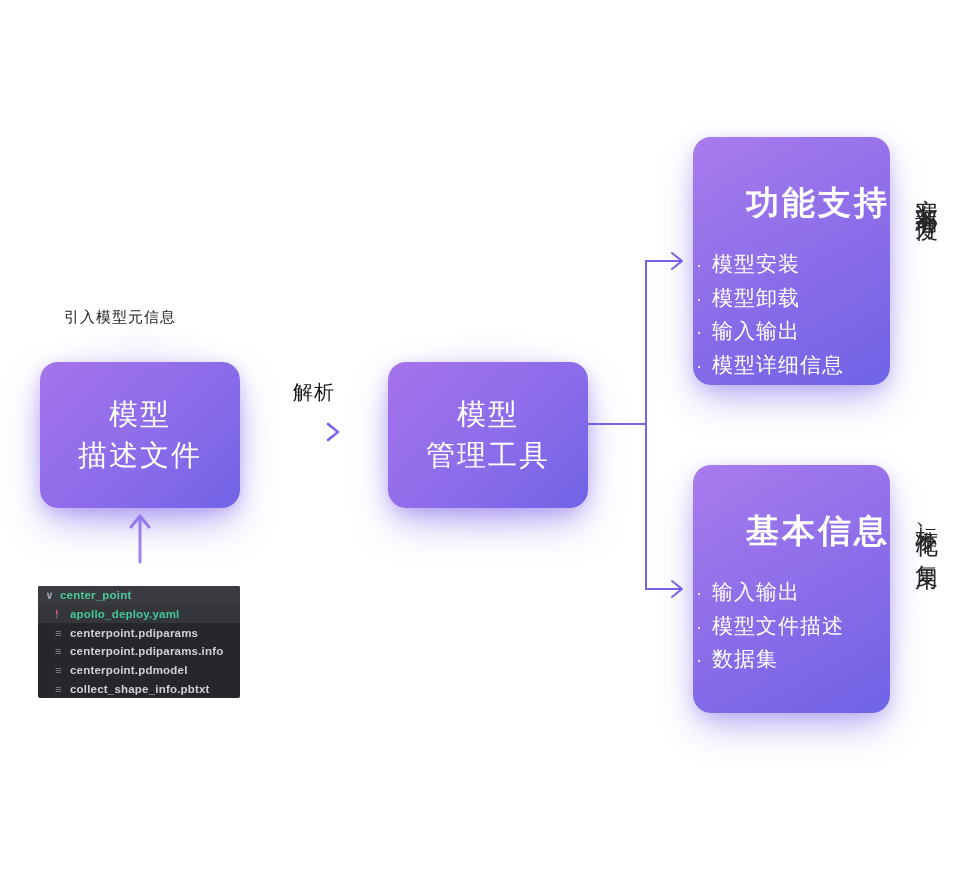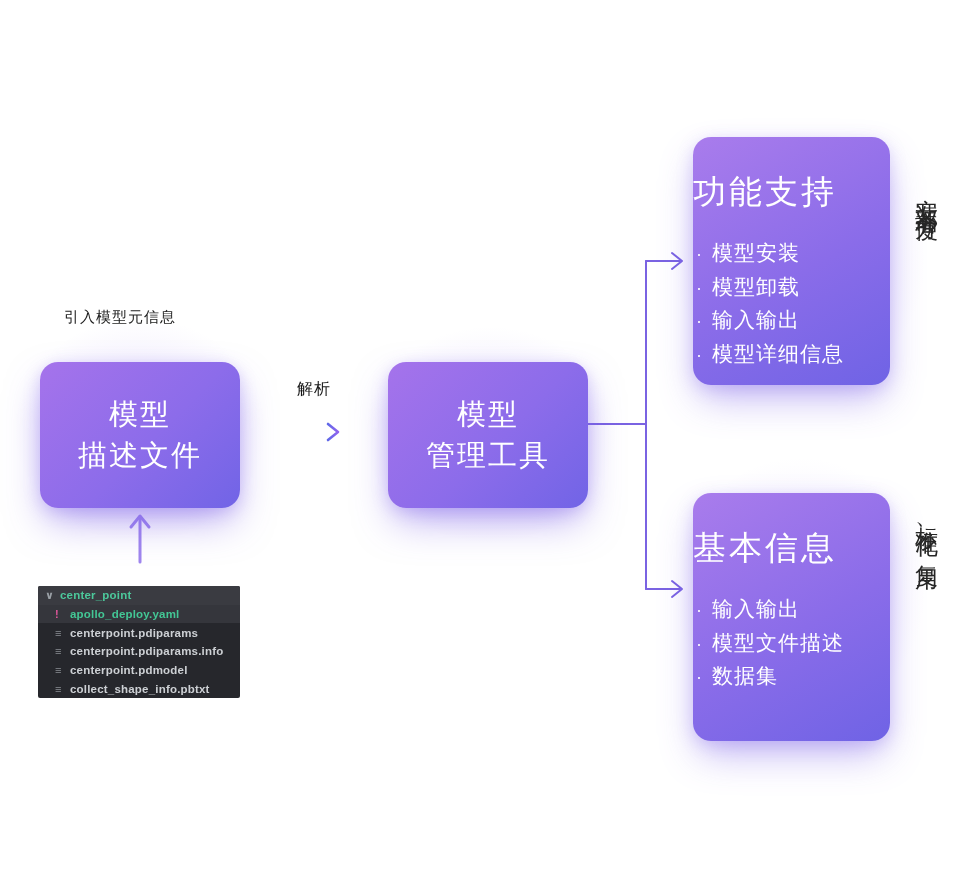--- a/index.html
+++ b/index.html
@@ -37,34 +37,34 @@
     background: linear-gradient(135deg, #a573eb 0%, #8c6cea 55%, #7164e6 100%);
     box-shadow: 0 18px 38px -6px rgba(118,88,230,0.50), 0 4px 16px rgba(140,110,240,0.28);
     display: flex; align-items: center; justify-content: center; text-align: center;
   }
   .node-file { left: 40px; top: 362px; }
   .node-tool { left: 388px; top: 362px; }
   .node-text { color: #ffffff; font-size: 29px; letter-spacing: 2px; line-height: 1.42; font-weight: 400; }
 
   .parse-label {
     position: absolute; left: 286px; top: 379px; width: 56px; text-align: center;
-    font-size: 16px; color: #151515; letter-spacing: 1px; font-weight: 500;
+    font-size: 20px; color: #151515; letter-spacing: 1px; font-weight: 500;
   }
 
   .card {
     position: absolute; width: 197px; height: 248px; border-radius: 18px;
     background: linear-gradient(150deg, #a97cec 0%, #8a6ce9 55%, #6f63e5 100%);
     box-shadow: 0 18px 38px -6px rgba(118,88,230,0.45), 0 4px 16px rgba(140,110,240,0.25);
     color: #fff;
   }
   .card-top { left: 693px; top: 137px; }
-  .card-bottom { left: 693px; top: 493px; }
+  .card-bottom { left: 693px; top: 465px; }
   .card-title {
-    margin-top: 33px; text-align: left;
-    font-size: 33px; letter-spacing: 3px; font-weight: 400; color: #fff;
+    margin-top: 44px; text-align: right;
+    font-size: 33px; letter-spacing: 3px; font-weight: 700; color: #fff;
   }
   .card-list { list-style: none; margin-top: 22px; padding-left: 3px; }
   .card-list li {
     font-size: 21px; line-height: 31.5px; letter-spacing: 1px; color: #ffffff;
     white-space: nowrap; font-weight: 400;
   }
   .card-list .bullet { display: inline-block; width: 16px; font-size: 18px; opacity: .95; }
 
   .side-label {
     position: absolute; left: 912px;

